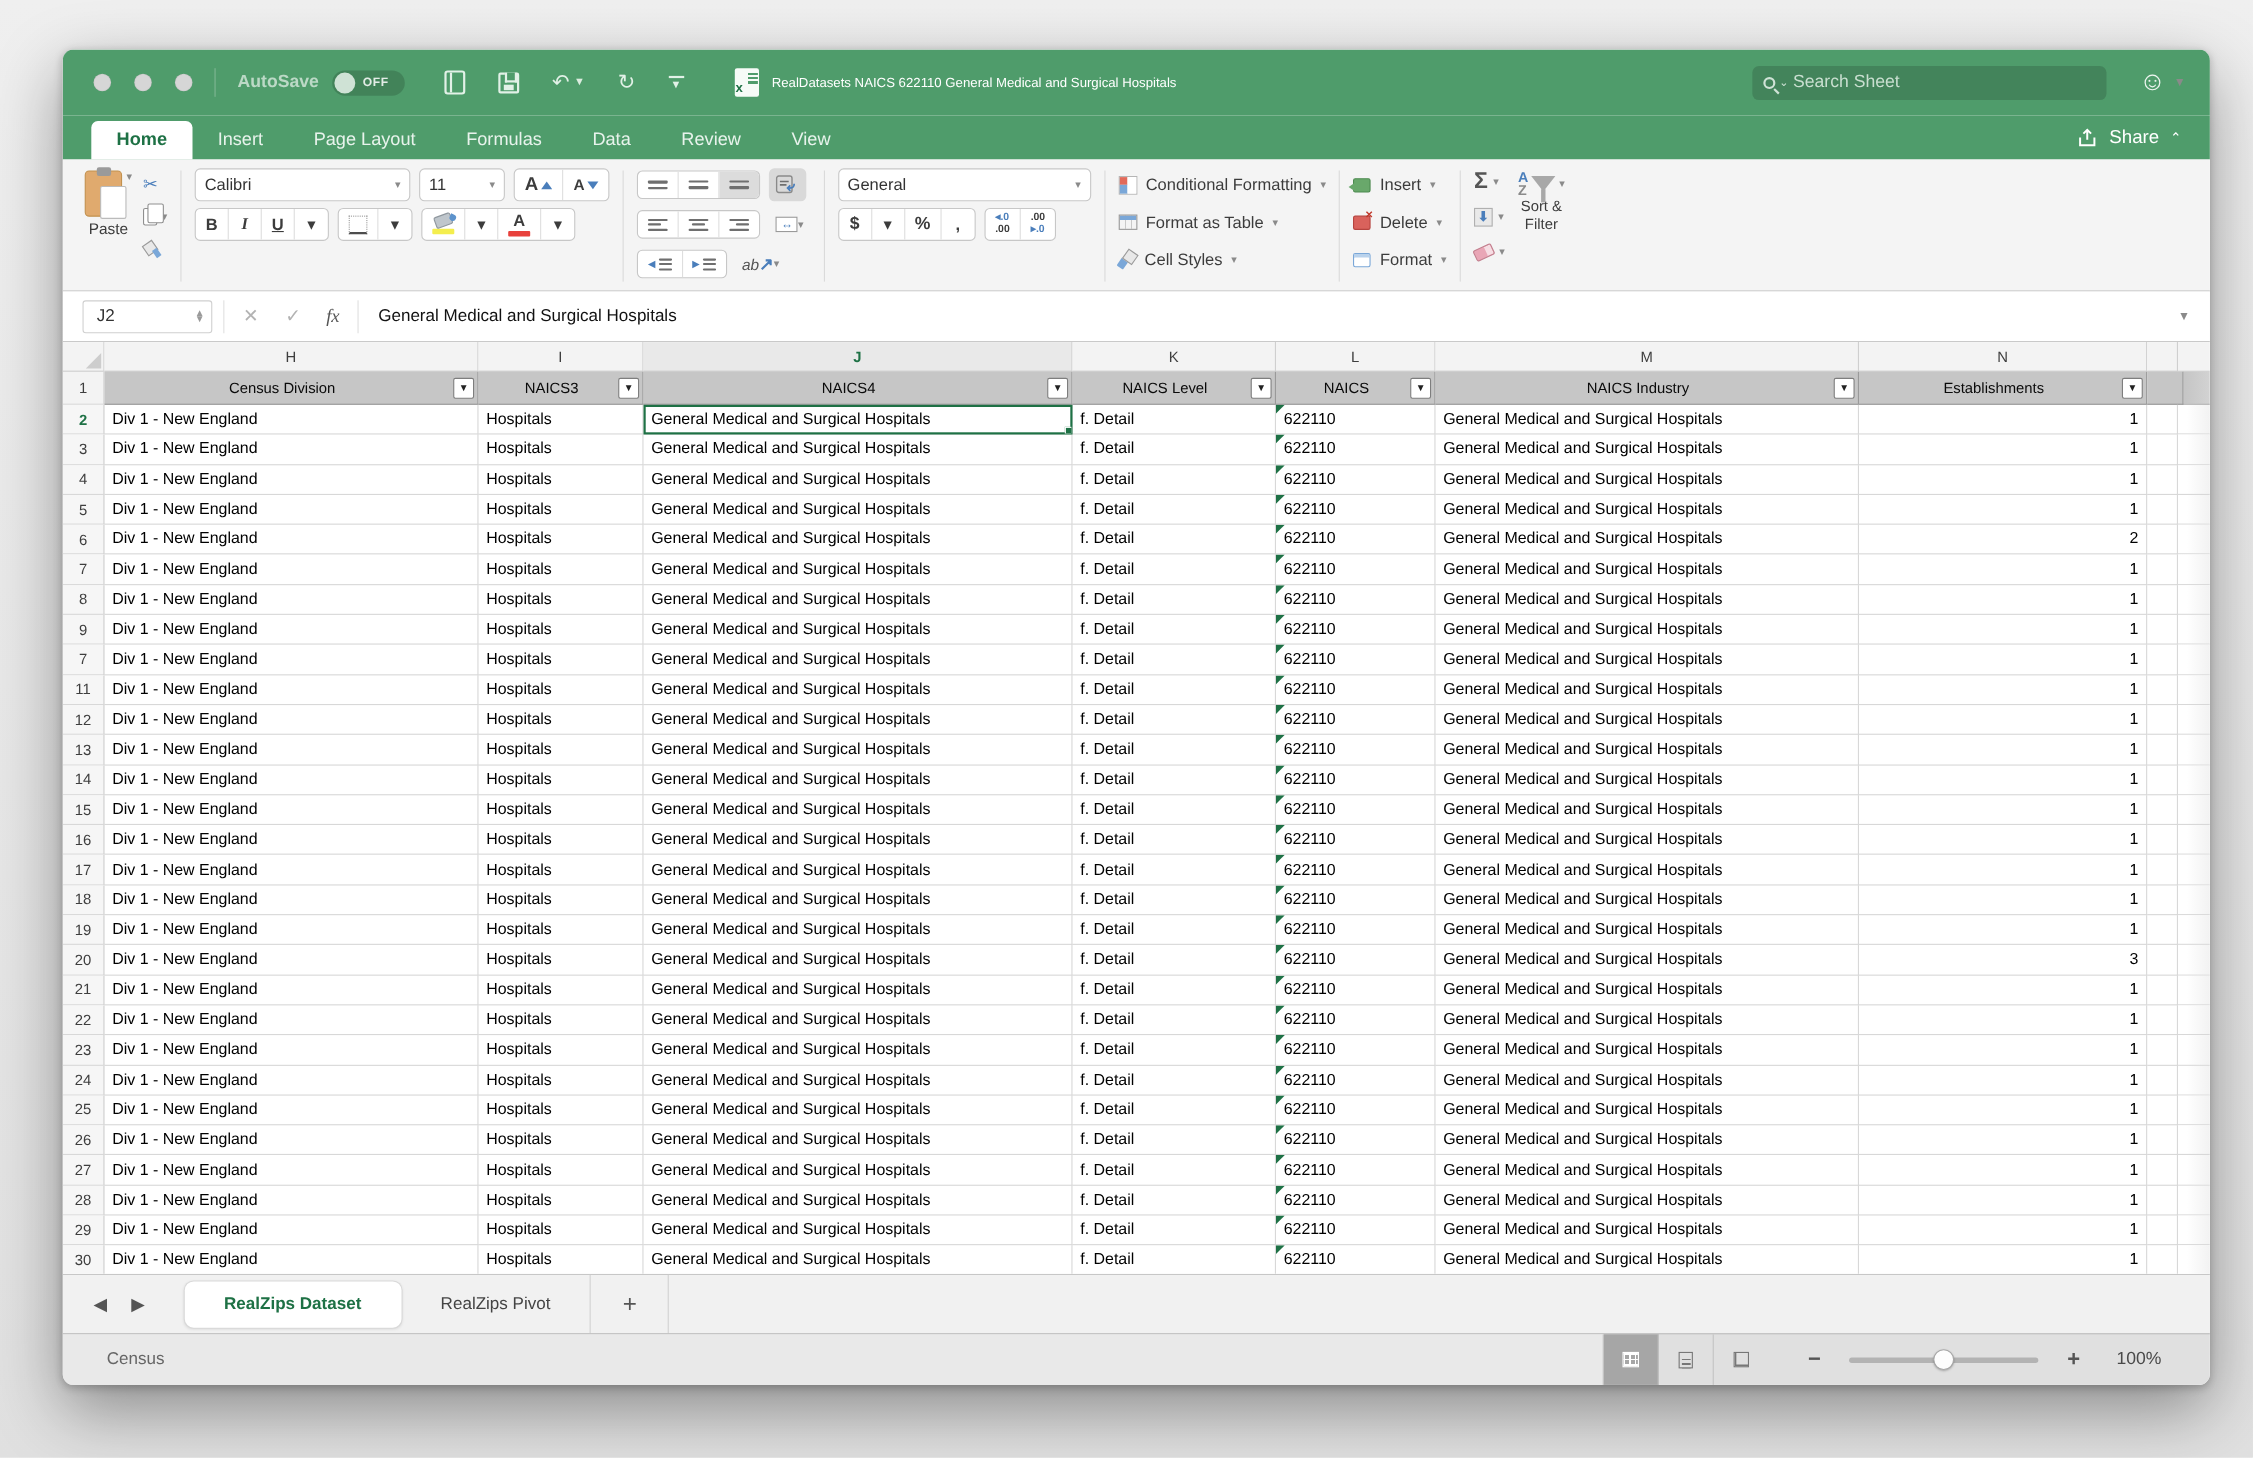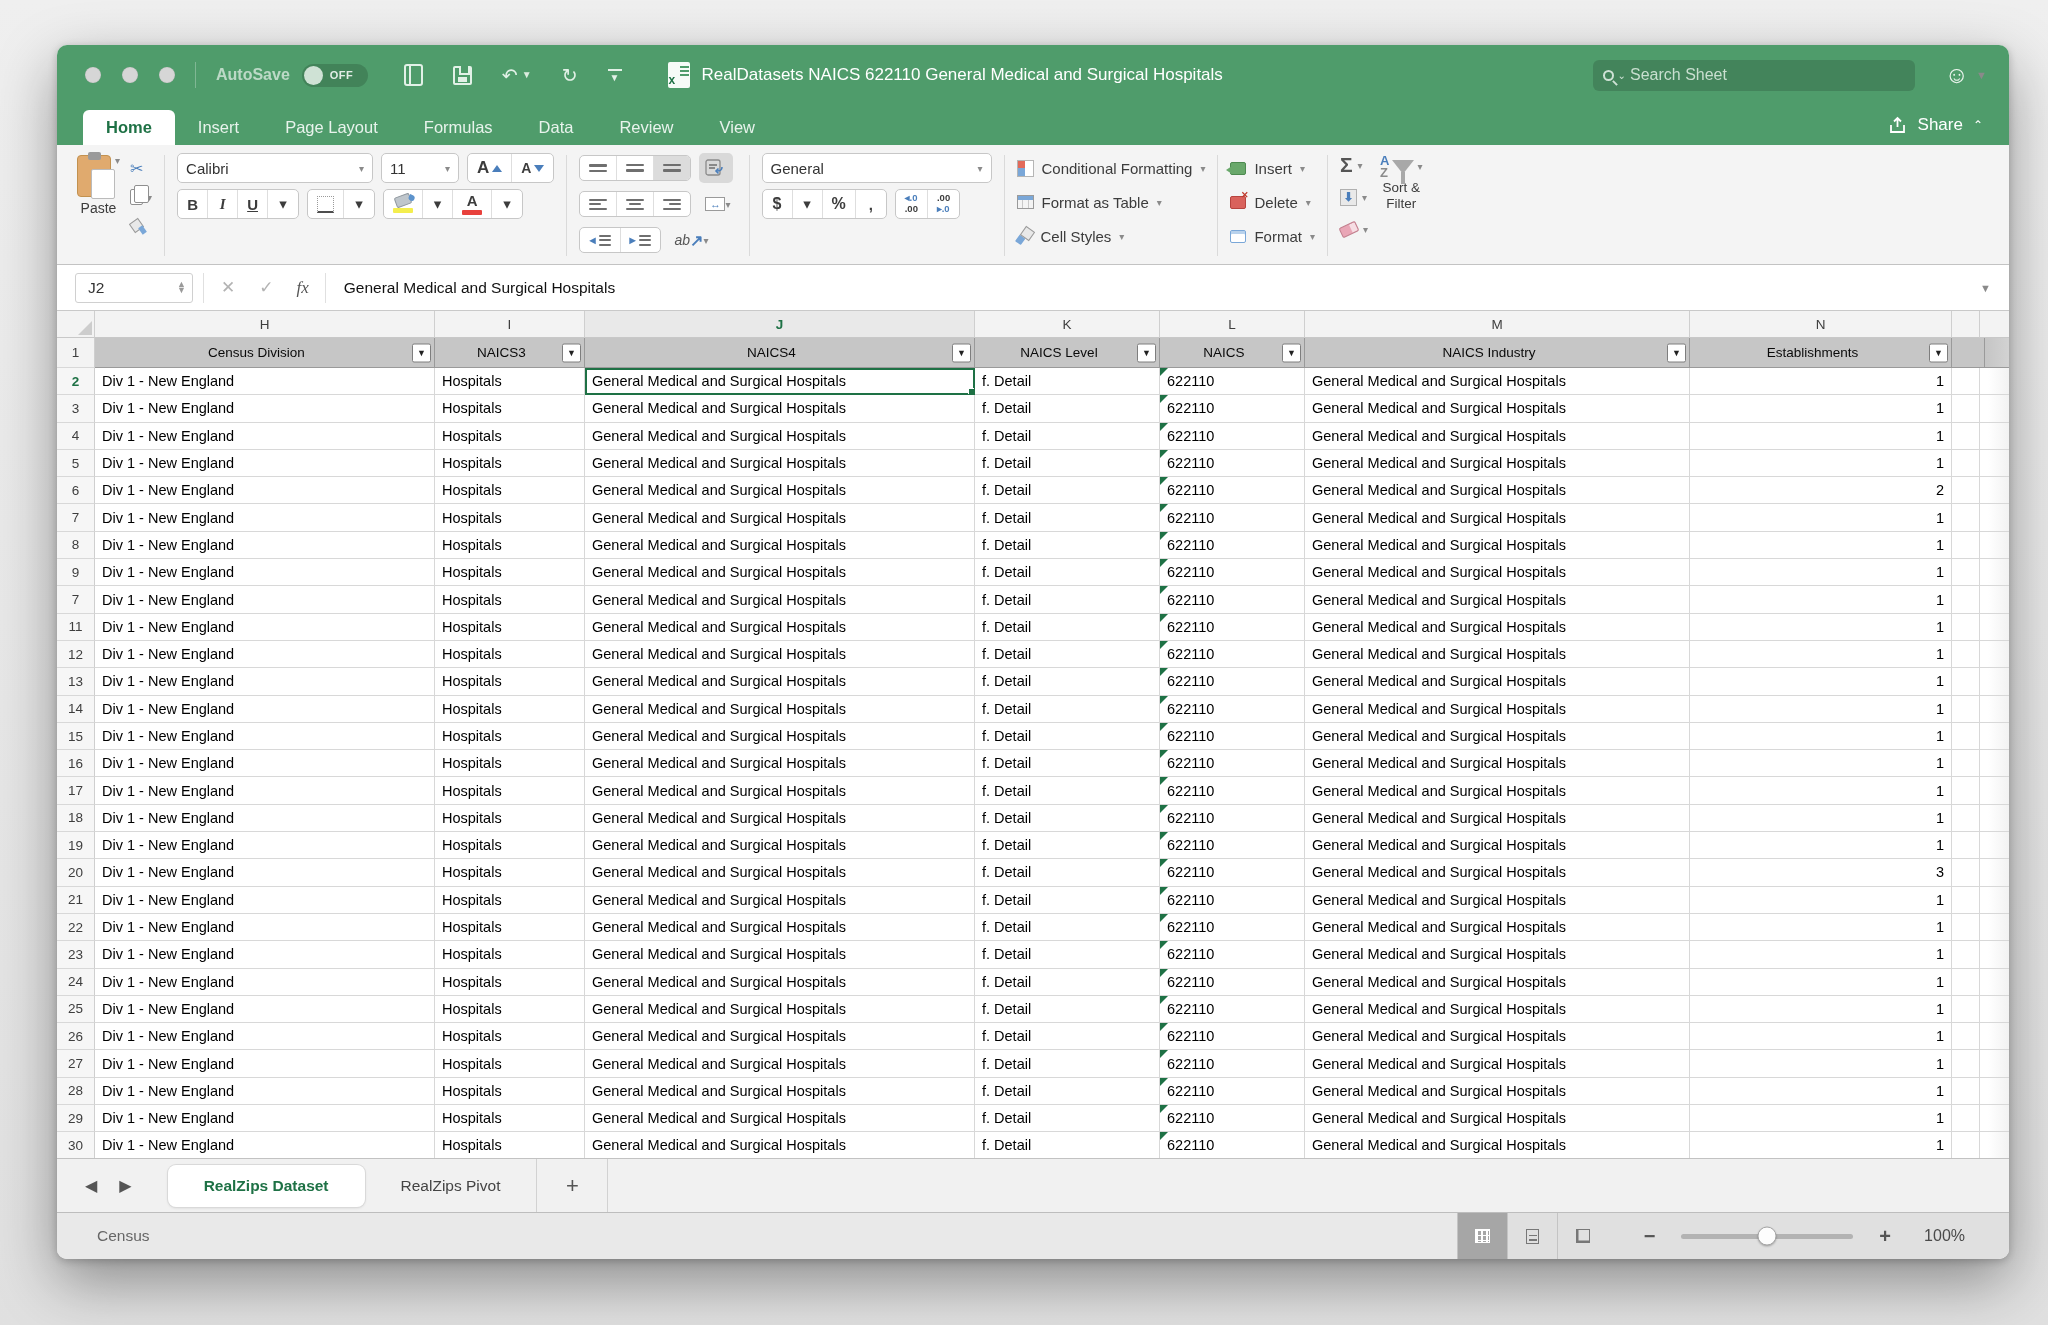--- a/index.html
+++ b/index.html
@@ -34,21 +34,21 @@
   .ic-save:after{ content:""; position:absolute; left:3px; bottom:1px; width:9px; height:5px; background:#e2f1e7;}
   .mini-dd{ font-size:10px; color:#dcecdf;}
   .ic-more{ display:flex; flex-direction:column; align-items:center; gap:2px;}
   .ic-more b{ width:14px; height:2px; background:#e2f1e7;}
   .ic-more span{ font-size:10px; line-height:6px;}
   .title-wrap{ display:flex; align-items:center; gap:12px; margin-left:46px; flex:1 1 auto; min-width:0;}
   .xdoc{ width:22px; height:26px; background:#f6fbf7; border-radius:2px; position:relative; flex:0 0 auto;}
   .xdoc:before{ content:"x"; position:absolute; left:1px; bottom:1px; font-size:12px; font-weight:700; color:var(--green-dark);}
   .xdoc:after{ content:""; position:absolute; right:1px; top:4px; width:9px; height:12px;
      background:repeating-linear-gradient(#4f9c6b 0 2px, transparent 2px 4px);}
-  .doc-title{ color:#fff; font-size:17px; font-weight:500; white-space:nowrap; overflow:hidden;}
+  .doc-title{ color:#fff; font-size:12px; font-weight:500; white-space:nowrap; overflow:hidden;}
   .search{ width:322px; height:31px; background:rgba(0,0,0,.15); border-radius:6px; display:flex; align-items:center; padding:0 10px; gap:4px; flex:0 0 auto;}
   .mag{ width:11px; height:11px; border:2px solid #cfe2d6; border-radius:50%; position:relative; flex:0 0 auto;}
   .mag:after{ content:""; position:absolute; width:2px; height:6px; background:#cfe2d6; transform:rotate(-45deg); left:9px; top:8px;}
   .search input{ background:transparent; border:none; outline:none; color:#eaf5ee; font-size:16px; width:100%; font-family:"Liberation Sans",sans-serif;}
   .search input::placeholder{ color:#c9dfd0;}
   .search .chev{ color:#cfe2d6; font-size:10px;}
   .mood{ display:flex; align-items:center; gap:7px; margin-left:30px; color:#eef6f0; font-size:24px; flex:0 0 auto;}
   .mood .dd{ font-size:11px;}
 
   

